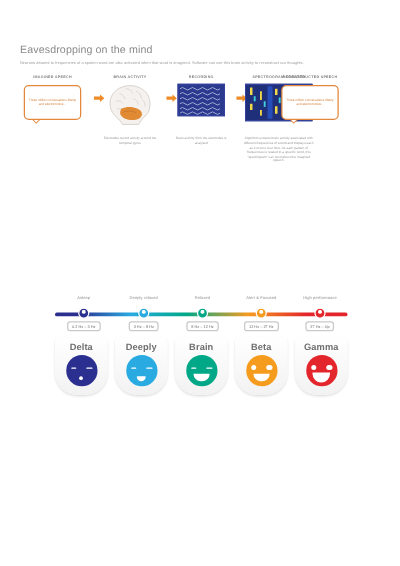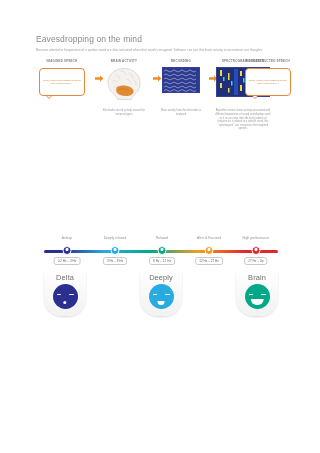--- a/index.html
+++ b/index.html
@@ -1,21 +1,21 @@
 <!DOCTYPE html>
 <html><head>
 <meta charset="utf-8">
 <style>
   html,body{margin:0;padding:0;background:#ffffff;}
   body{width:320px;height:453px;overflow:hidden;
        font-family:"Liberation Sans","DejaVu Sans",sans-serif;color:#4a4a4a;}
   .page{position:relative;width:320px;height:453px;background:#fff;}
 
   
-  .info{position:absolute;left:36px;top:34px;width:258px;}
+  .info{position:absolute;left:16px;top:34px;width:258px;}
   .info-title{font-size:8.5px;color:#8a8a8a;letter-spacing:.1px;
               font-weight:400;line-height:11px;}
   .info-sub{margin-top:3px;font-size:3.1px;color:#9b9b9b;line-height:4.4px;
             letter-spacing:.05px;}
 
   .flow{position:relative;margin-top:7px;height:70px;}
   .col{position:absolute;top:0;text-align:center;}
   .col-head{font-size:2.9px;font-weight:700;color:#7c7c7c;letter-spacing:.25px;
             white-space:nowrap;line-height:5px;}
   .col-body{position:relative;margin-top:3px;height:40px;}
@@ -59,21 +59,21 @@
   .hz-row{position:relative;height:11px;margin-top:1px;}
   .hz{position:absolute;transform:translateX(-50%);border:0.7px solid #c9c9c9;
       border-radius:2.5px;background:#fff;padding:1.2px 3px;font-size:3.1px;
       color:#6d6d6d;white-space:nowrap;line-height:4px;}
 
   .cards{position:relative;display:flex;justify-content:space-between;margin-top:2px;}
   .card{width:42px;background:linear-gradient(#ffffff,#f2f2f2);
         border-radius:4px 4px 18px 18px;
         box-shadow:0 1px 2px rgba(0,0,0,.14);
         padding:3px 0 7px;text-align:center;}
-  .card-name{font-size:7.4px;font-weight:400;color:#6f6f6f;letter-spacing:.1px;
+  .card-name{font-size:7.4px;font-weight:700;color:#6f6f6f;letter-spacing:.1px;
              line-height:9px;}
   .face{width:25px;height:25px;border-radius:50%;margin:2px auto 0;position:relative;}
 
   .eye{position:absolute;top:8px;width:4.4px;height:4.4px;border-radius:50%;
        background:#fff;}
   .eye.l{left:4px;} .eye.r{right:4px;}
   .eye.closed{height:1.2px;border-radius:1px;top:10px;}
   .mouth{position:absolute;left:50%;transform:translateX(-50%);background:#fff;}
   .m-o{bottom:5px;width:3.4px;height:3.4px;border-radius:50%;}
   .m-half{bottom:4.5px;width:7px;height:3.5px;border-radius:0 0 7px 7px;}
@@ -260,18 +260,34 @@
 
       <div class="card">
         <div class="card-name">Brain</div>
         <div class="face" style="background:#00a887;">
           <span class="eye l closed"></span>
           <span class="eye r closed"></span>
           <span class="mouth m-wide"></span>
         </div>
       </div>
 
-
+      <div class="card">
+        <div class="card-name">Beta</div>
+        <div class="face" style="background:#f59c1e;">
+          <span class="eye l"></span>
+          <span class="eye r"></span>
+          <span class="mouth m-wide"></span>
+        </div>
+      </div>
+
+      <div class="card">
+        <div class="card-name">Gamma</div>
+        <div class="face" style="background:#e3262b;">
+          <span class="eye l"></span>
+          <span class="eye r"></span>
+          <span class="mouth m-wide2"></span>
+        </div>
+      </div>
 
     </div>
   </div>
 
 </div>
 
 </body></html>

